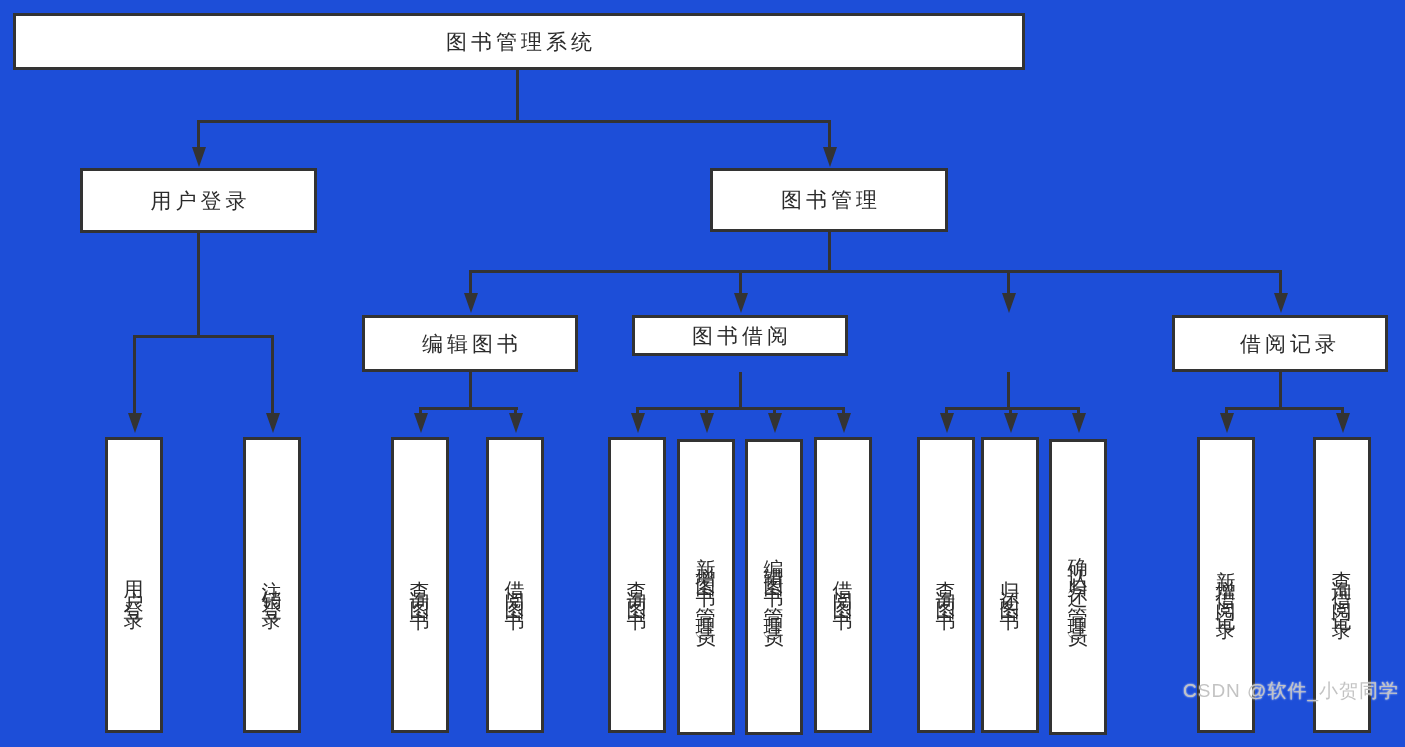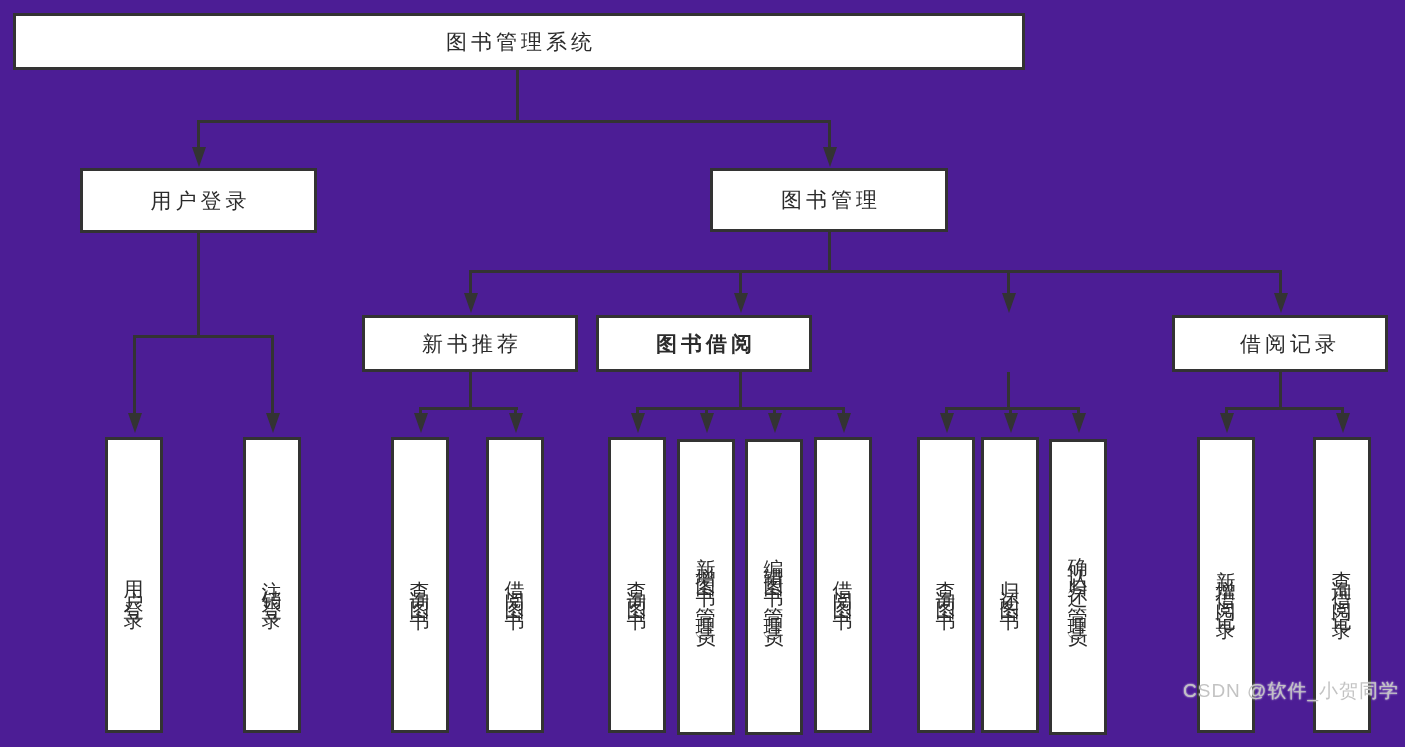--- a/index.html
+++ b/index.html
@@ -1,21 +1,21 @@
 <!DOCTYPE html>
 <html><head>
 <meta charset="utf-8">
 <style>
   * { margin: 0; padding: 0; box-sizing: border-box; }
   html, body { background: #ffffff; }
   .canvas {
     position: relative;
     width: 1405px;
     height: 747px;
-    background: #4c1d95;
+    background: #1d4ed8;
     font-family: "Liberation Sans", "DejaVu Sans", sans-serif;
     overflow: hidden;
   }
   .box {
     position: absolute;
     border: 3px solid #333333;
     background: #ffffff;
     display: flex;
     align-items: center;
     justify-content: center;
@@ -87,22 +87,22 @@
   <div class="hline" style="left:469px; top:270px; width:812px;"></div>
   <div class="vline" style="left:469px; top:270px; height:25px;"></div>
   <div class="arrow" style="left:464px; top:293px;"></div>
   <div class="vline" style="left:739px; top:270px; height:25px;"></div>
   <div class="arrow" style="left:734px; top:293px;"></div>
   <div class="vline" style="left:1007px; top:270px; height:25px;"></div>
   <div class="arrow" style="left:1002px; top:293px;"></div>
   <div class="vline" style="left:1279px; top:270px; height:25px;"></div>
   <div class="arrow" style="left:1274px; top:293px;"></div>
 
-  <div class="box" style="left:362px; top:315px; width:216px; height:57px;">新书推荐</div>
-  <div class="box" style="left:596px; top:315px; width:216px; height:57px;font-weight:bold;">图书借阅</div>
+  <div class="box" style="left:362px; top:315px; width:216px; height:57px;">编辑图书</div>
+  <div class="box" style="left:632px; top:315px; width:216px; height:41px;">图书借阅</div>
   <div class="box" style="left:1172px; top:315px; width:216px; height:57px;padding-left:16px;">借阅记录</div>
 
   <div class="vline" style="left:469px; top:372px; height:35px;"></div>
   <div class="hline" style="left:419px; top:407px; width:99px;"></div>
   <div class="vline" style="left:419px; top:407px; height:8px;"></div>
   <div class="arrow" style="left:414px; top:413px;"></div>
   <div class="vline" style="left:514px; top:407px; height:8px;"></div>
   <div class="arrow" style="left:509px; top:413px;"></div>
 
   <div class="vline" style="left:739px; top:372px; height:35px;"></div>

